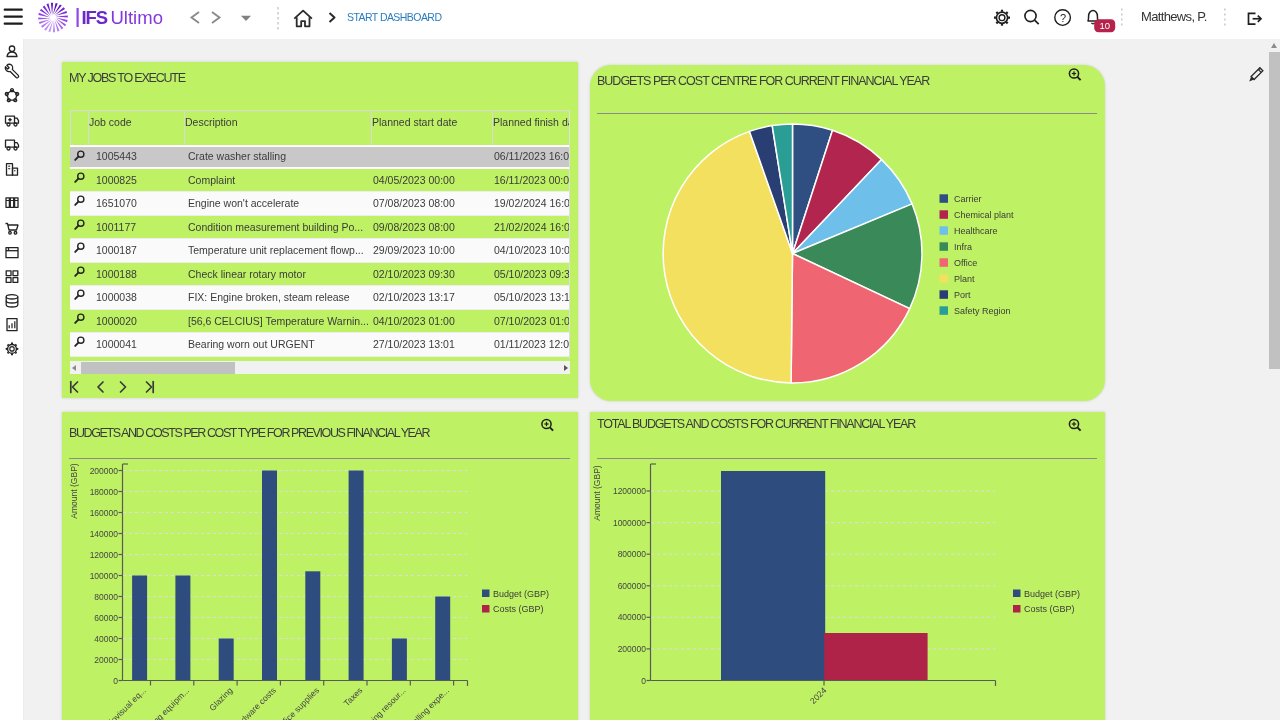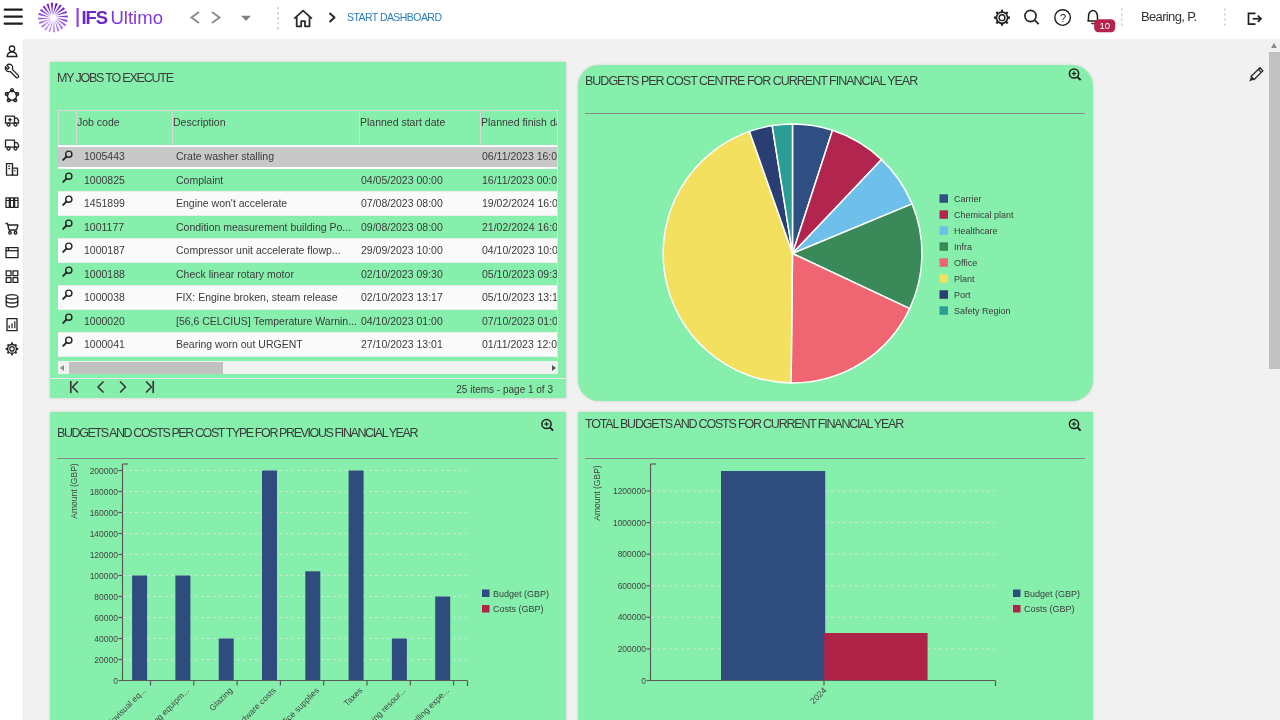--- a/index.html
+++ b/index.html
@@ -1,21 +1,21 @@
 <!DOCTYPE html>
 <html><head>
 <meta charset="utf-8">
 <style>
 * { margin:0; padding:0; box-sizing:border-box; }
 html,body { width:1280px; height:720px; overflow:hidden; background:#f2f1f1;
   font-family:"Liberation Sans", sans-serif; }
 #app { position:relative; width:1280px; height:720px; }
 .topbar { position:absolute; left:0; top:0; width:1280px; height:39px; background:#fff; }
 .sidebar { position:absolute; left:0; top:39px; width:24px; height:681px; background:#fff; border-right:1px solid #ececec; }
-.panel { position:absolute; background:#86efac; box-shadow:0 0 3px rgba(0,0,0,0.14); }
+.panel { position:absolute; background:#bef264; box-shadow:0 0 3px rgba(0,0,0,0.14);margin-left:12px; }
 #p1 { left:50px; top:62px; width:516px; height:336px; }
 #p2 { left:578px; top:65px; width:515px; height:336px;border-radius:21px; }
 #p3 { left:50px; top:412px; width:516px; height:340px; }
 #p4 { left:578px; top:412px; width:515px; height:340px; }
 .ptitle { position:absolute; left:7px; top:8.5px; font-size:12.5px; color:#3b3b3b; }
 .pdivider { position:absolute; left:7px; right:8px; top:48px; border-top:1px solid #8a8a8a; }
 .scrollbar { position:absolute; left:1269px; top:39px; width:11px; height:681px; background:#f1f1f1; }
 .scrollbar .thumb { position:absolute; left:0; top:13px; width:11px; height:317px; background:#c1c1c1; }
 .scrollbar .up { position:absolute; left:2px; top:4px; width:0; height:0; border-left:3.5px solid transparent; border-right:3.5px solid transparent; border-bottom:5px solid #8b8b8b; }
 
@@ -46,67 +46,64 @@
     <div id="tbl">
       <div class="hdr"><span class="c0" style="padding-left:0"></span><span class="c1" style="padding-left:0">Job code</span><span class="c2" style="padding-left:0">Description</span><span class="c3" style="padding-left:0">Planned start date</span><span class="c4" style="padding-left:0">Planned finish date</span></div>
       <div class="row sel" style="top:35px"><span class="c0"><svg class="mag" width="18" height="18" viewBox="0 0 18 18">
               <use href="#rowmag"></use>
             </svg></span><span class="c1">1005443</span><span class="c2">Crate washer stalling</span><span class="c3"></span><span class="c4">06/11/2023 16:00</span></div>
       <div class="row" style="top:58.5px"><span class="c0"><svg class="mag" width="18" height="18" viewBox="0 0 18 18">
               <use href="#rowmag"></use>
             </svg></span><span class="c1">1000825</span><span class="c2">Complaint</span><span class="c3">04/05/2023 00:00</span><span class="c4">16/11/2023 00:00</span></div>
       <div class="row alt" style="top:82px"><span class="c0"><svg class="mag" width="18" height="18" viewBox="0 0 18 18">
               <use href="#rowmag"></use>
-            </svg></span><span class="c1">1451899</span><span class="c2">Engine won't accelerate</span><span class="c3">07/08/2023 08:00</span><span class="c4">19/02/2024 16:00</span></div>
+            </svg></span><span class="c1">1651070</span><span class="c2">Engine won't accelerate</span><span class="c3">07/08/2023 08:00</span><span class="c4">19/02/2024 16:00</span></div>
       <div class="row" style="top:105.6px"><span class="c0"><svg class="mag" width="18" height="18" viewBox="0 0 18 18">
               <use href="#rowmag"></use>
             </svg></span><span class="c1">1001177</span><span class="c2">Condition measurement building Po...</span><span class="c3">09/08/2023 08:00</span><span class="c4">21/02/2024 16:00</span></div>
       <div class="row alt" style="top:129.1px"><span class="c0"><svg class="mag" width="18" height="18" viewBox="0 0 18 18">
               <use href="#rowmag"></use>
-            </svg></span><span class="c1">1000187</span><span class="c2">Compressor unit accelerate flowp...</span><span class="c3">29/09/2023 10:00</span><span class="c4">04/10/2023 10:00</span></div>
+            </svg></span><span class="c1">1000187</span><span class="c2">Temperature unit replacement flowp...</span><span class="c3">29/09/2023 10:00</span><span class="c4">04/10/2023 10:00</span></div>
       <div class="row" style="top:152.7px"><span class="c0"><svg class="mag" width="18" height="18" viewBox="0 0 18 18">
               <use href="#rowmag"></use>
             </svg></span><span class="c1">1000188</span><span class="c2">Check linear rotary motor</span><span class="c3">02/10/2023 09:30</span><span class="c4">05/10/2023 09:30</span></div>
       <div class="row alt" style="top:176.2px"><span class="c0"><svg class="mag" width="18" height="18" viewBox="0 0 18 18">
               <use href="#rowmag"></use>
             </svg></span><span class="c1">1000038</span><span class="c2">FIX: Engine broken, steam release</span><span class="c3">02/10/2023 13:17</span><span class="c4">05/10/2023 13:17</span></div>
       <div class="row" style="top:199.8px"><span class="c0"><svg class="mag" width="18" height="18" viewBox="0 0 18 18">
               <use href="#rowmag"></use>
             </svg></span><span class="c1">1000020</span><span class="c2">[56,6 CELCIUS] Temperature Warnin...</span><span class="c3">04/10/2023 01:00</span><span class="c4">07/10/2023 01:00</span></div>
       <div class="row alt" style="top:223.3px"><span class="c0"><svg class="mag" width="18" height="18" viewBox="0 0 18 18">
               <use href="#rowmag"></use>
             </svg></span><span class="c1">1000041</span><span class="c2">Bearing worn out URGENT</span><span class="c3">27/10/2023 13:01</span><span class="c4">01/11/2023 12:00</span></div>
     </div>
     <div id="hscroll">
         <div class="thumb"></div>
         <div class="la"></div>
         <div class="ra"></div>
-      </div>
-    <div id="pager">
-        <div class="count">25 items - page 1 of 3</div>
       </div>
   </div>
   <div class="panel" id="p2">
     <div class="ptitle" style="letter-spacing:-1px">BUDGETS PER COST CENTRE FOR CURRENT FINANCIAL YEAR</div>
     <div class="pdivider"></div>
   </div>
   <div class="panel" id="p3">
     <div class="ptitle" style="letter-spacing:-1.4px;top:14px">BUDGETS AND COSTS PER COST TYPE FOR PREVIOUS FINANCIAL YEAR</div>
     <div class="pdivider" style="top:45.5px"></div>
   </div>
   <div class="panel" id="p4">
     <div class="ptitle" style="letter-spacing:-1.2px;top:4.5px">TOTAL BUDGETS AND COSTS FOR CURRENT FINANCIAL YEAR</div>
     <div class="pdivider" style="top:45.5px"></div>
   </div>
   <div class="scrollbar">
       <div class="thumb"></div>
       <div class="up"></div>
     </div>
   <div class="navtext">START DASHBOARD</div>
-  <div class="user">Bearing, P.</div>
+  <div class="user">Matthews, P.</div>
   <svg id="overlay" style="position:absolute;left:0;top:0" width="1280" height="720" viewBox="0 0 1280 720">
   <defs>
     <symbol id="rowmag" viewBox="0 0 18 18">
       <circle cx="10.8" cy="7.2" r="3.1" fill="none" stroke="#242424" stroke-width="1.4"></circle>
       <line x1="8.4" y1="9.7" x2="5.2" y2="12.9" stroke="#242424" stroke-width="1.9" stroke-linecap="round"></line>
     </symbol>
     <g id="zoomicon">
       <circle cx="0" cy="0" r="4.6" fill="none" stroke="#1f1f1f" stroke-width="1.5"></circle>
       <line x1="-2.2" y1="0" x2="2.2" y2="0" stroke="#1f1f1f" stroke-width="1.2"></line>
       <line x1="0" y1="-2.2" x2="0" y2="2.2" stroke="#1f1f1f" stroke-width="1.2"></line>

